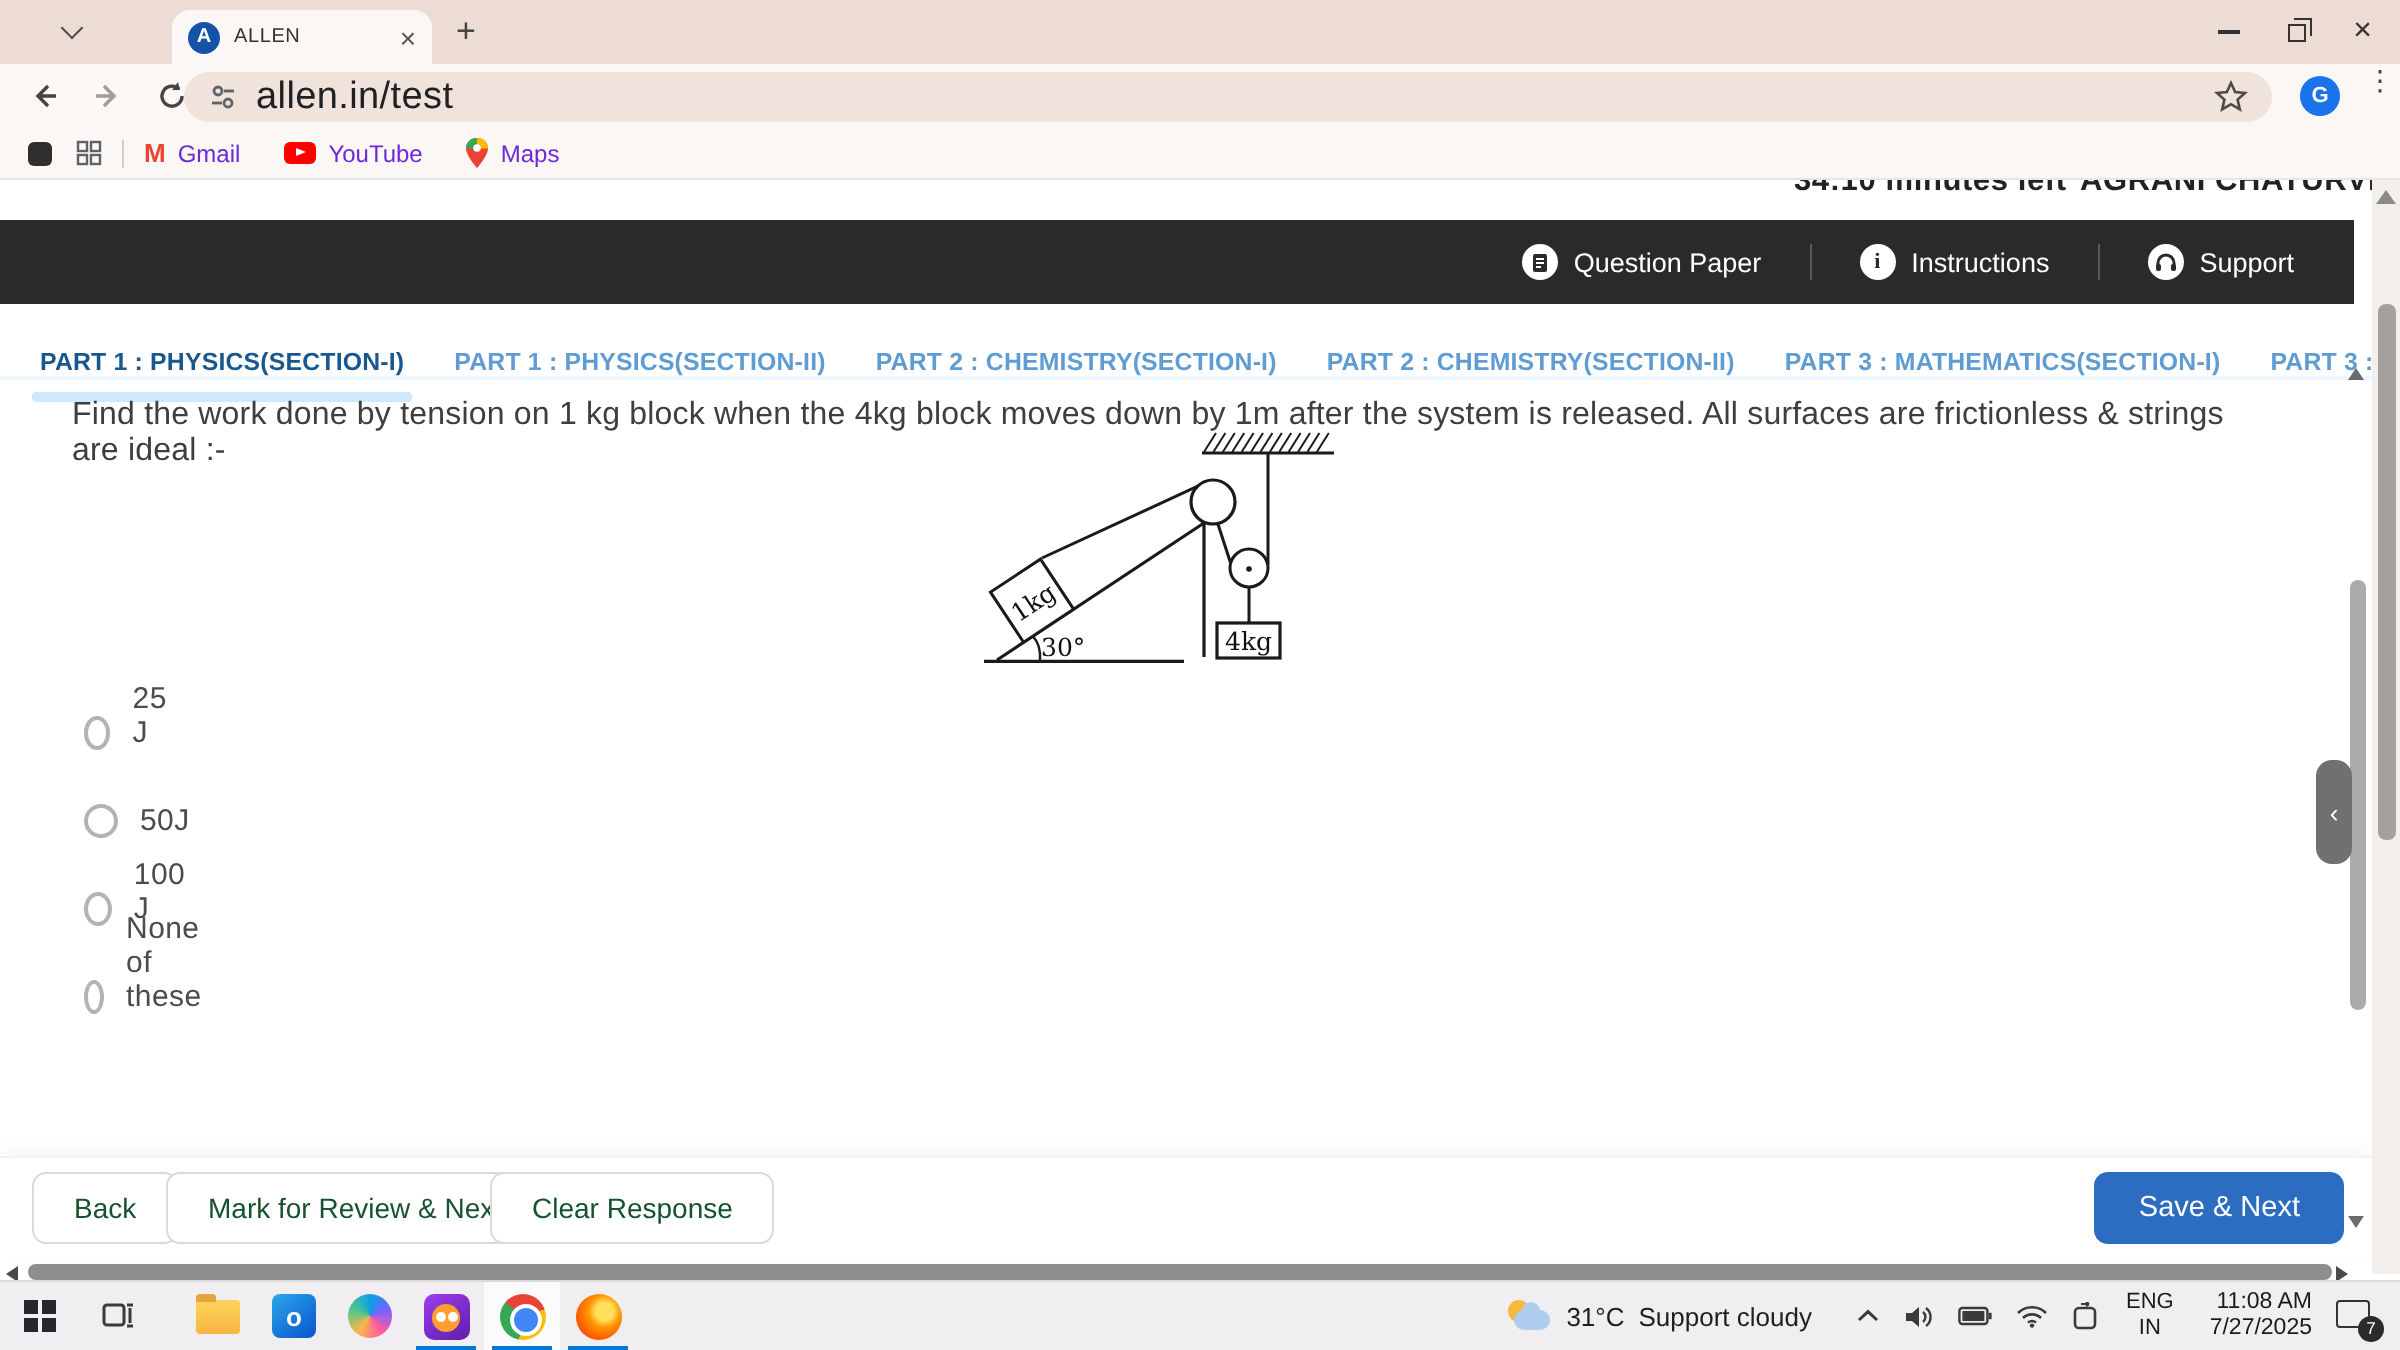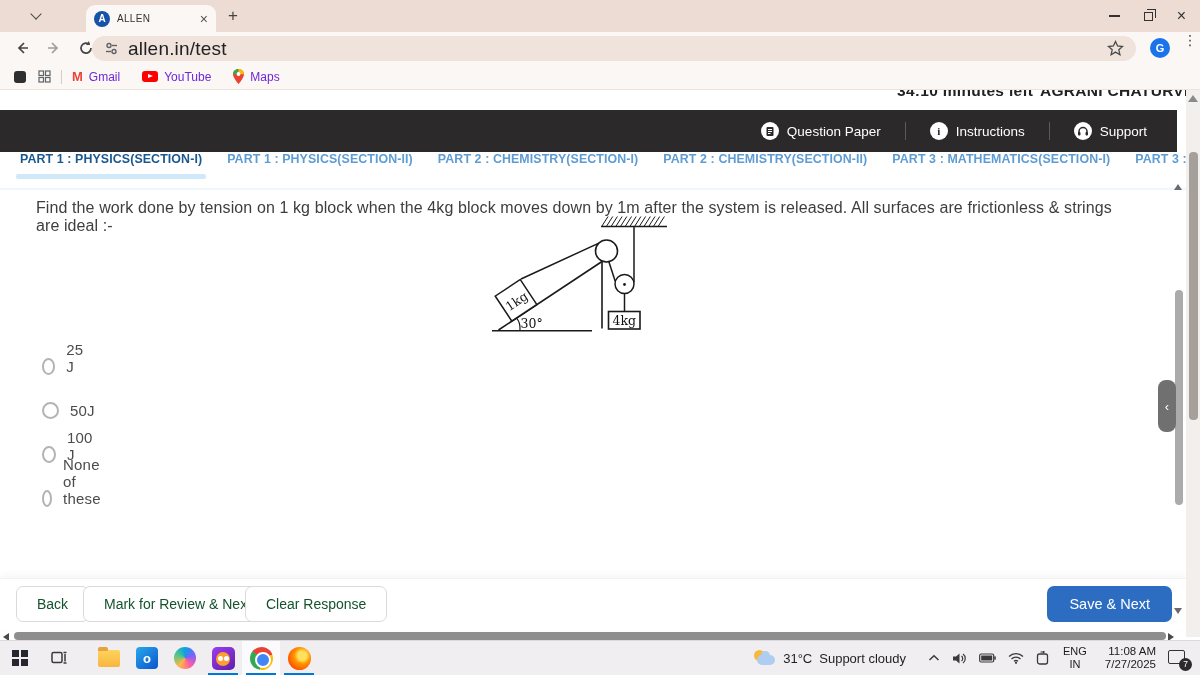--- a/index.html
+++ b/index.html
@@ -44,21 +44,21 @@
   .clipstrip { position:absolute; top:0; left:0; width:1186px; height:17px; overflow:hidden; }
   .clipstrip span { position:absolute; margin-top:-8px; font-size:15.5px; font-weight:700; color:#222; letter-spacing:.3px; white-space:nowrap; }
   .timer { left:897px; }
   .cand { left:1040px; }
 
   .darkbar { position:absolute; top:20px; left:0; width:1177px; height:42px; background:#2b2929; display:flex; align-items:center; justify-content:flex-end; padding-right:30px; }
   .dk-item { display:flex; align-items:center; gap:8px; color:#fff; font-size:13.5px; }
   .dk-div { width:1px; height:18px; background:#5a5a5a; margin:0 24px; }
   .circ-ic { width:18px; height:18px; border-radius:50%; background:#fff; display:flex; align-items:center; justify-content:center; }
 
-  .secttabs { position:absolute; top:62px; left:0; width:1186px; height:38px; display:flex; align-items:flex-start; gap:25px; padding-left:20px; border-bottom:2px solid #eef7fd; }
+  .secttabs { position:absolute; top:62px; left:0; width:1186px; height:38px; display:flex; align-items:flex-end; gap:25px; padding-left:20px; border-bottom:2px solid #eef7fd; }
   .stab { font-size:12.4px; font-weight:600; color:#5e9cd3; letter-spacing:.1px; white-space:nowrap; position:relative; }
   .stab.active { color:#19588f; font-weight:700; }
   .stab.active::after { content:""; position:absolute; left:-4px; right:-4px; bottom:-13px; height:5px; background:#cfe9fa; border-radius:2px; }
 
   .question { position:absolute; top:109px; left:36px; width:1100px; font-size:16px; color:#3e3e3e; letter-spacing:.1px; }
 
   .options { position:absolute; left:42px; top:0; }
   .opt { position:absolute; left:0; display:flex; align-items:flex-end; height:18px; }
   .radio { width:17px; height:17px; border:2px solid #b3b3b3; border-radius:50%; background:#fff; }
   .opt-label { margin-left:11px; font-size:15px; color:#4c4c4c; letter-spacing:.2px; }

